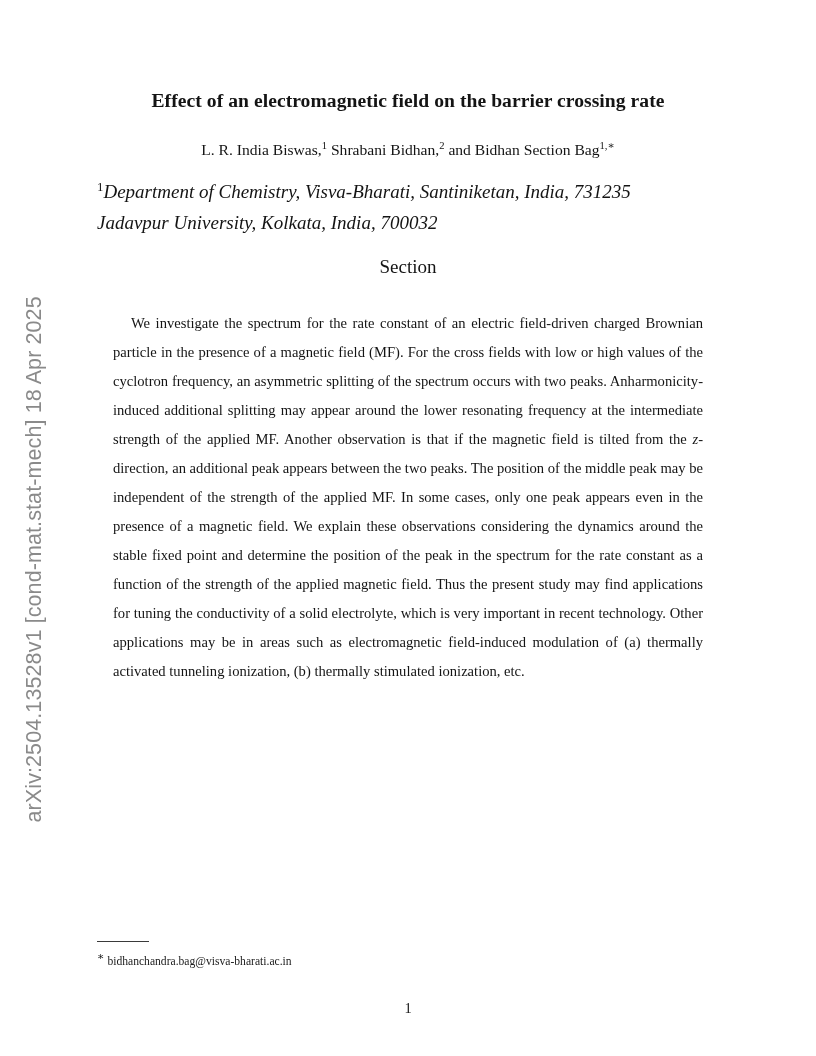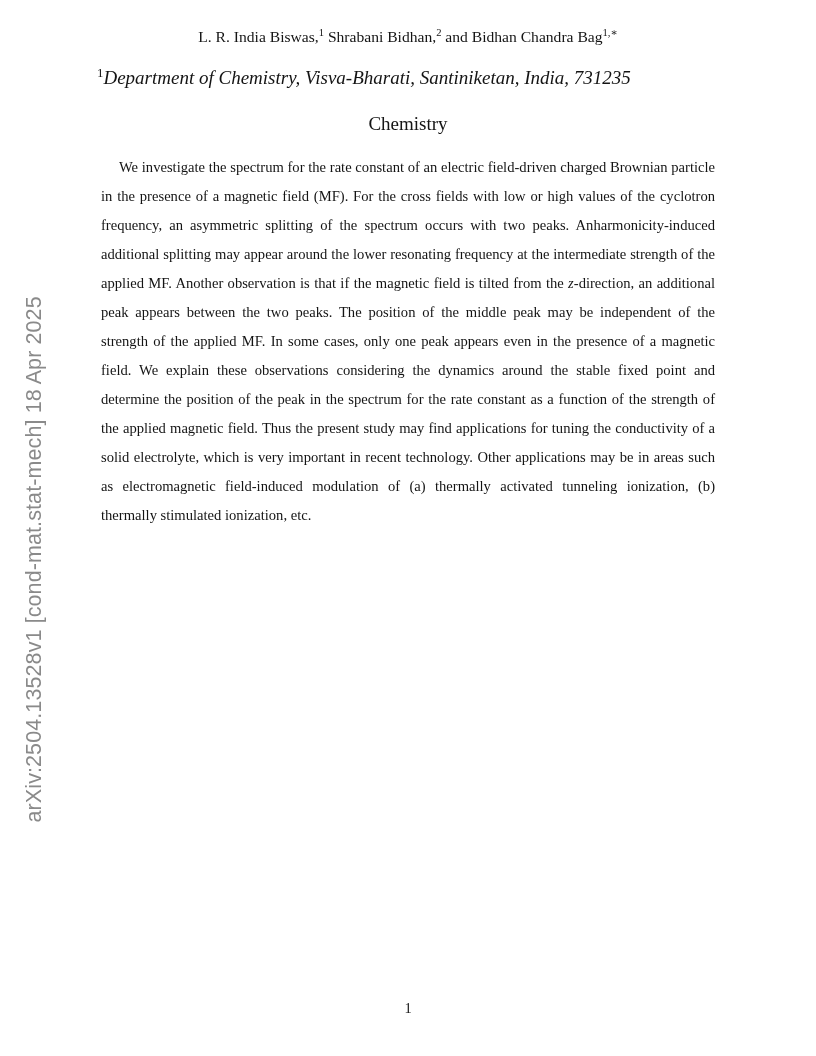--- a/index.html
+++ b/index.html
@@ -85,21 +85,21 @@
   #abstract-heading {
     margin: 0;
     padding-top: 17px;
     text-align: center;
     font-size: 19px;
     font-weight: normal;
     line-height: 1.3;
   }
 
   #abstract-body {
-    margin: 4px;
+    margin: 16px;
     padding-top: 13px;
     font-size: 14.6px;
     line-height: 29px;
     text-align: justify;
     text-align-last: left;
     hyphens: none;
   }
   #abstract-body .indent { display: inline-block; width: 18px; }
   #abstract-body i { font-style: italic; }
 
@@ -136,29 +136,35 @@
 </style>
 </head>
 <body>
 
 <div id="arxiv-stamp">
   <div class="stamp-text">arXiv:2504.13528v1  [cond-mat.stat-mech]  18 Apr 2025</div>
 </div>
 
 <div id="page">
 
+  <h1 id="paper-title">Effect of an electromagnetic field on the barrier crossing rate</h1>
 
   <p id="author-line">
-    <span><span>L. R. India Biswas,</span><sup>1</sup></span><span><span> Shrabani Bidhan,</span><sup>2</sup></span><span><span> and Bidhan Chandra Bag</span><sup>1,∗</sup></span>
+    <span><span>L. R. India Biswas,</span><sup>1</sup></span><span><span> Shrabani Bidhan,</span><sup>2</sup></span><span><span> and Bidhan Section Bag</span><sup>1,∗</sup></span>
   </p>
 
   <p id="affiliation-1" class="affiliation"><sup>1</sup><span>Department of Chemistry, Visva-Bharati, Santiniketan, India, 731235</span></p>
 
 
+  <p class="affiliation"><span>Jadavpur University, Kolkata, India, 700032</span></p>
 
-  <h2 id="abstract-heading">Chemistry</h2>
+  <h2 id="abstract-heading">Section</h2>
 
   <p id="abstract-body"><span class="indent"></span><span>We investigate the spectrum for the rate constant of an electric field-driven charged Brownian particle in the presence of a magnetic field (MF). For the cross fields with low or high values of the cyclotron frequency, an asymmetric splitting of the spectrum occurs with two peaks. Anharmonicity-induced additional splitting may appear around the lower resonating frequency at the intermediate strength of the applied MF. Another observation is that if the magnetic field is tilted from the </span><i>z</i><span>-direction, an additional peak appears between the two peaks. The position of the middle peak may be independent of the strength of the applied MF. In some cases, only one peak appears even in the presence of a magnetic field. We explain these observations considering the dynamics around the stable fixed point and determine the position of the peak in the spectrum for the rate constant as a function of the strength of the applied magnetic field. Thus the present study may find applications for tuning the conductivity of a solid electrolyte, which is very important in recent technology. Other applications may be in areas such as electromagnetic field-induced modulation of (a) thermally activated tunneling ionization, (b) thermally stimulated ionization, etc.</span></p>
 
+  <div id="footnote">
+    <div id="footnote-rule"></div>
+    <p id="footnote-text"><sup>∗</sup> <span>bidhanchandra.bag@visva-bharati.ac.in</span></p>
+  </div>
 
   <div id="page-number">1</div>
 
 </div>
 
 </body></html>

